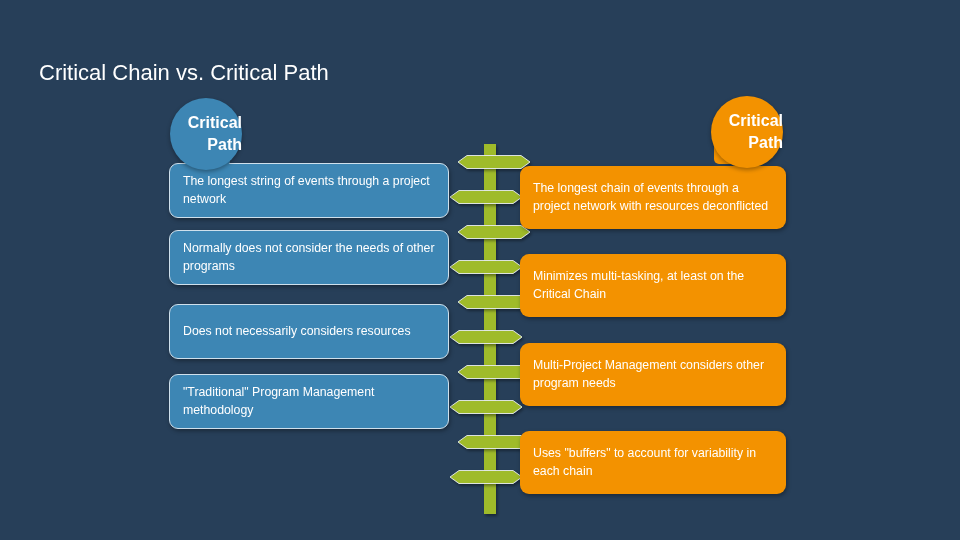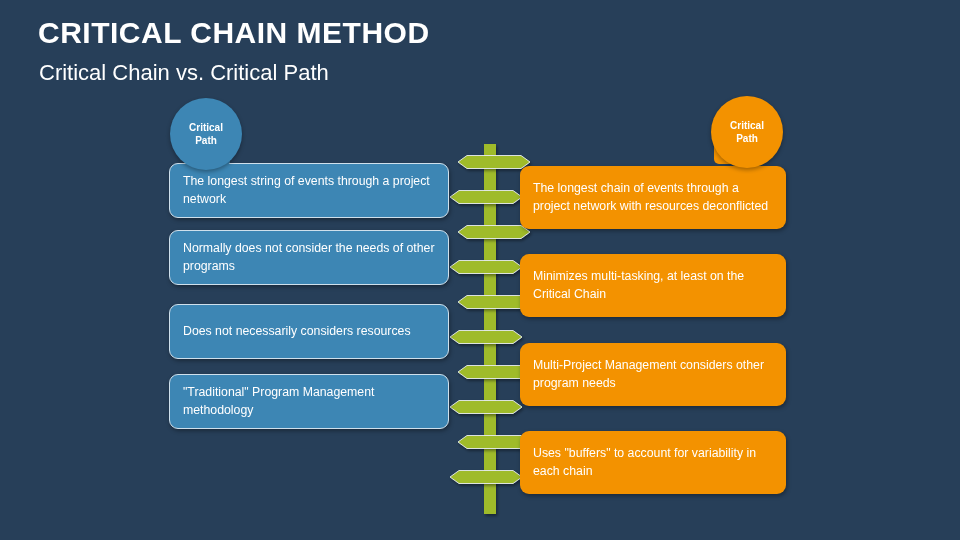--- a/index.html
+++ b/index.html
@@ -40,24 +40,24 @@
   }
 
   
   .badge {
     position: absolute;
     width: 72px;
     height: 72px;
     border-radius: 50%;
     display: flex;
     flex-direction: column;
-    align-items: center;
+    align-items: flex-end;
     justify-content: center;
     color: #ffffff;
-    font-size: 10px;
+    font-size: 16px;
     font-weight: bold;
     line-height: 1.35;
     text-align: center;
     z-index: 4;
     box-shadow: 0 2px 4px rgba(0,0,0,0.33);
   }
   #badge-path {
     left: 170px;
     top: 98px;
     background: #3d86b4;
@@ -125,21 +125,20 @@
     width: 100px;
     height: 380px;
     z-index: 1;
   }
 </style>
 </head>
 <body>
 
 <div id="slide">
 
-  <div id="title">CRITICAL CHAIN METHOD</div>
   <div id="subtitle">Critical Chain vs. Critical Path</div>
 
   <div class="tail" id="tail-path"></div>
   <div class="tail" id="tail-chain"></div>
 
   <div class="badge" id="badge-path">
     <span>Critical</span>
     <span>Path</span>
   </div>
   <div class="badge" id="badge-chain">

